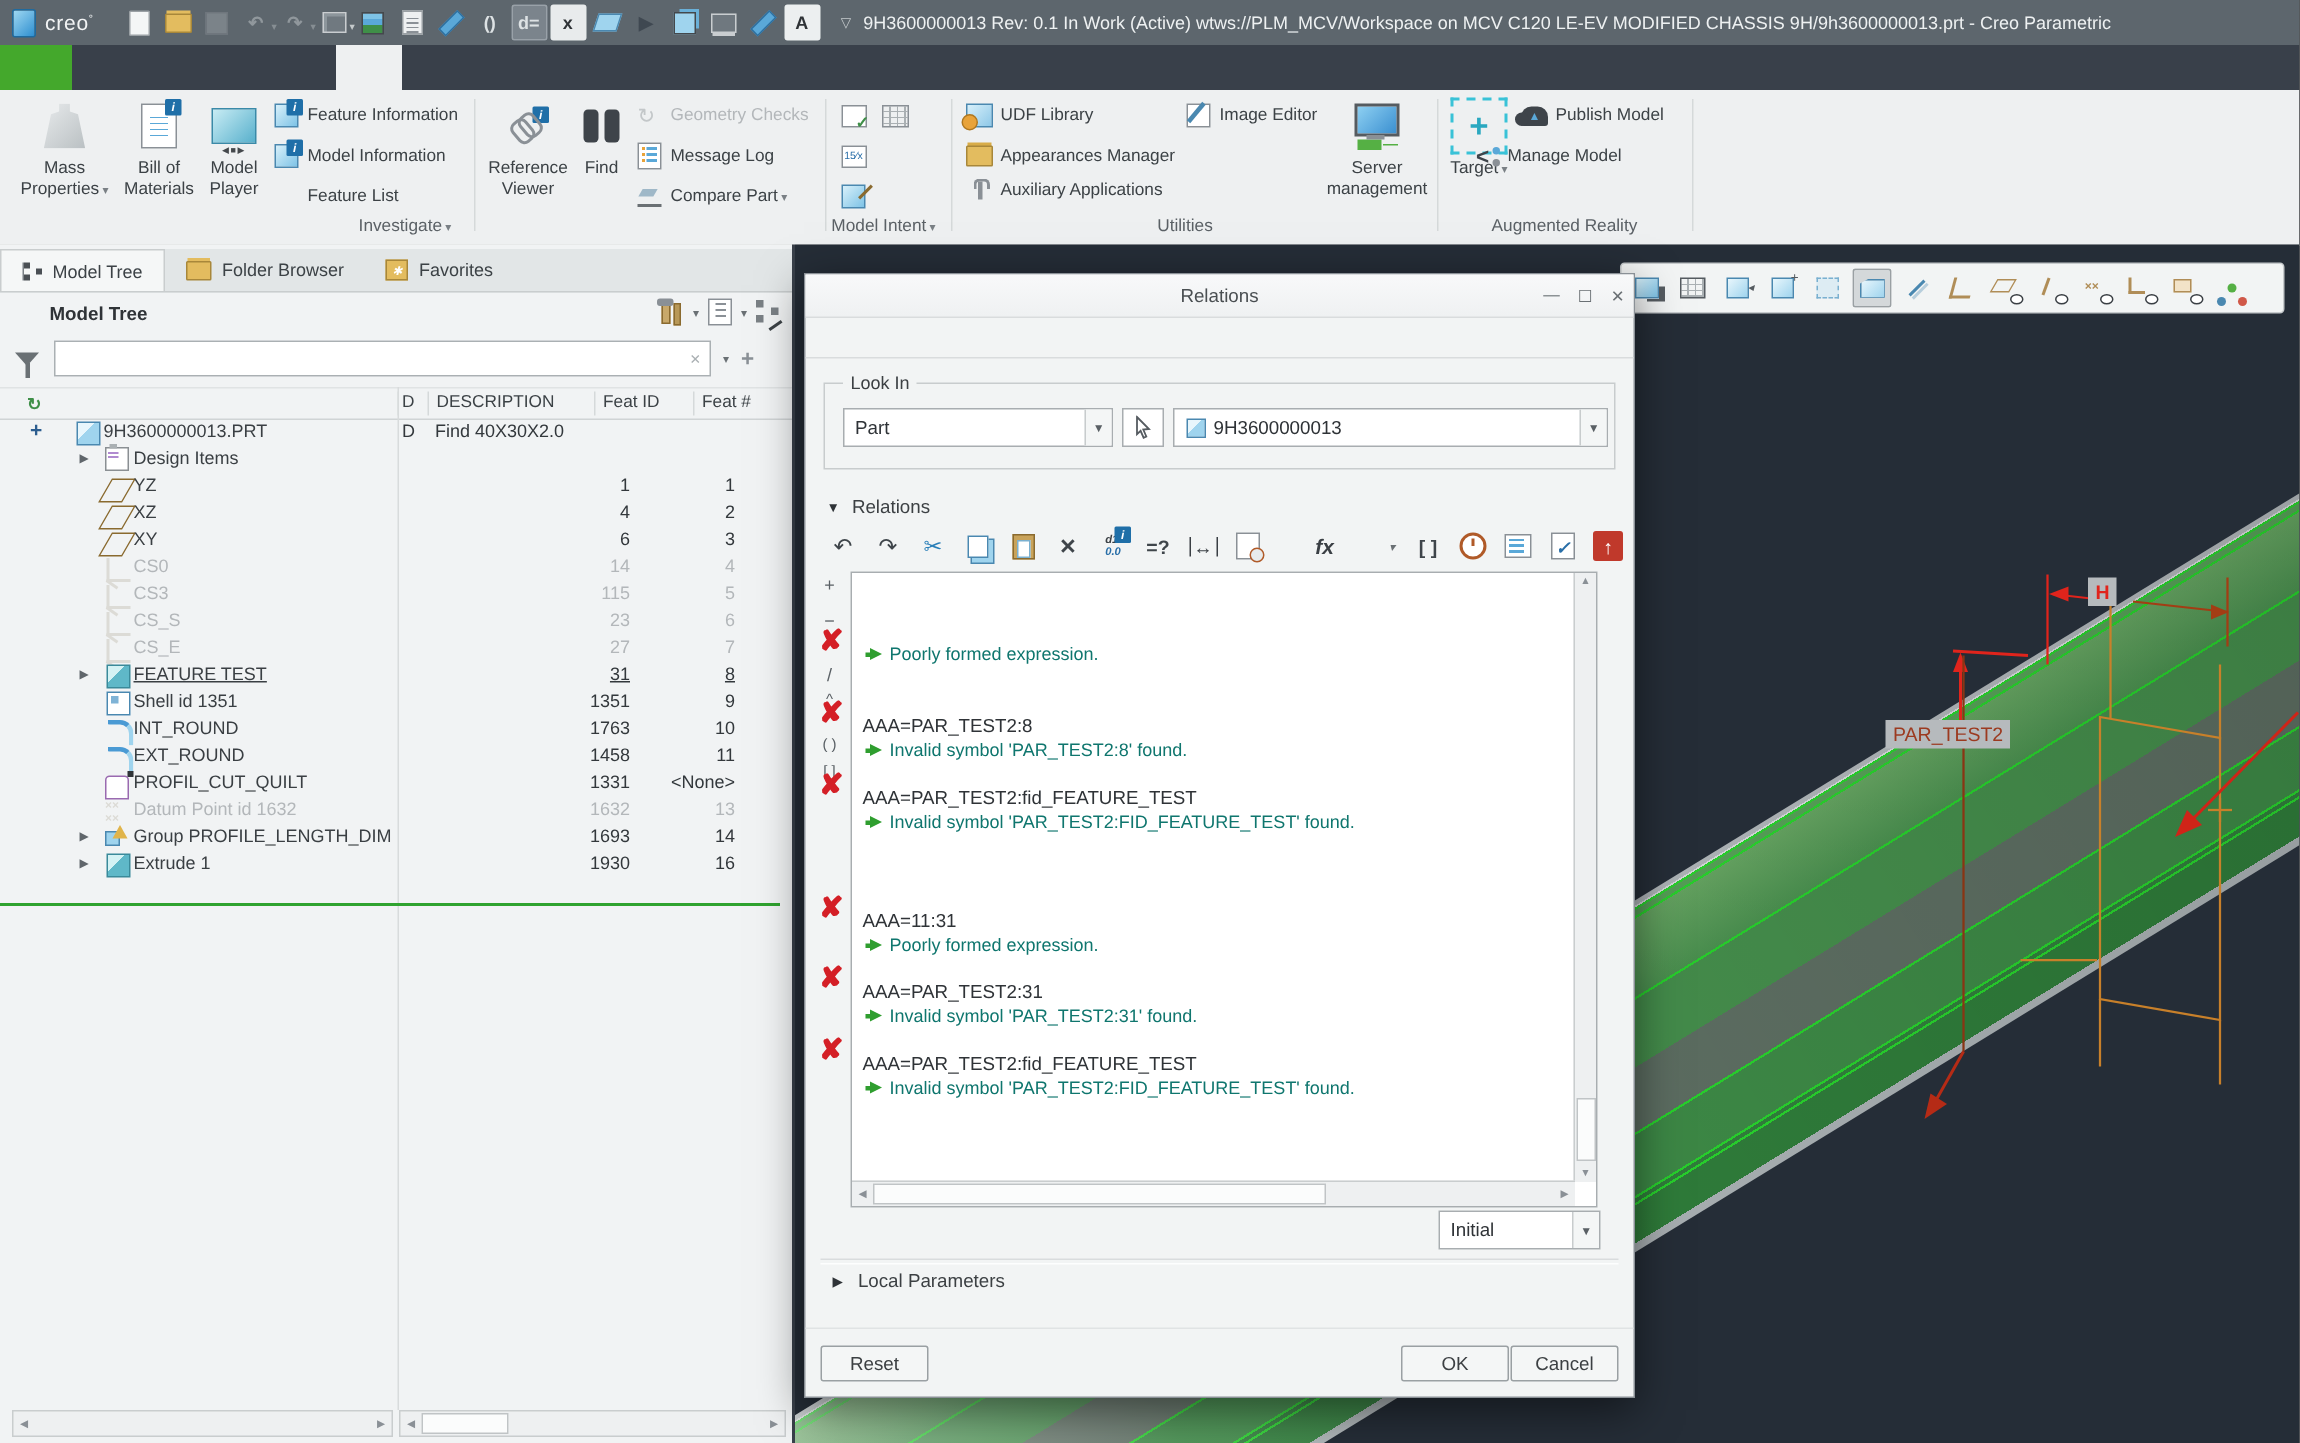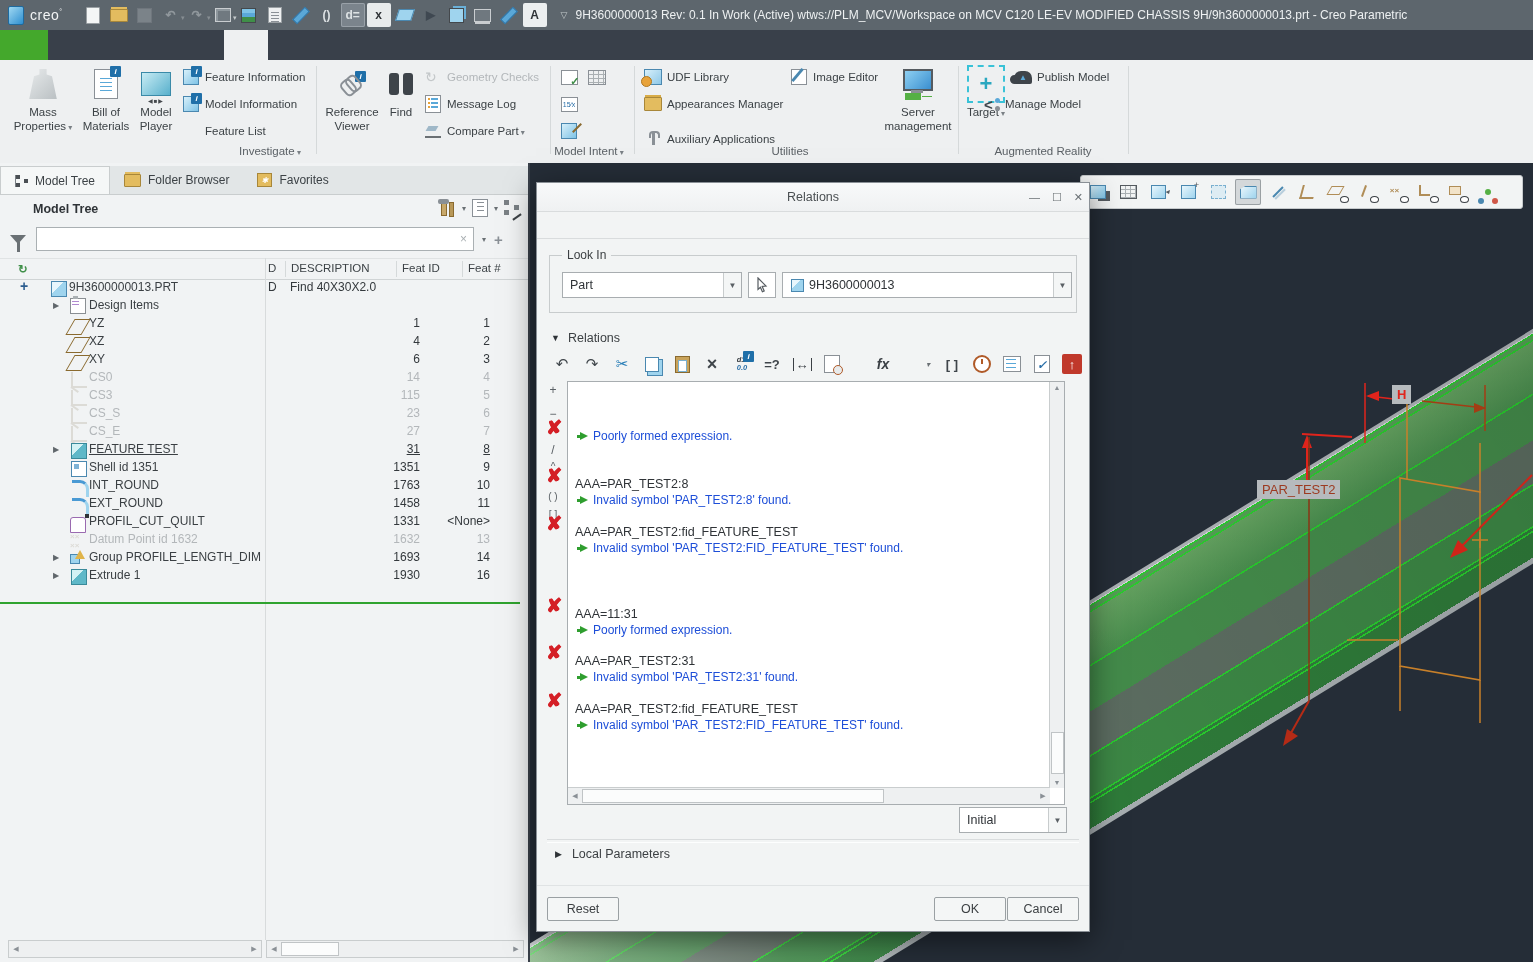--- a/index.html
+++ b/index.html
@@ -284,21 +284,21 @@
   .gop:nth-of-type(1){top:2px;} .gop:nth-of-type(2){top:26px;} .gop:nth-of-type(3){top:62px;}
   .gop:nth-of-type(4){top:80px;font-size:10px;} .gop:nth-of-type(5){top:110px;font-size:10px;} .gop:nth-of-type(6){top:128px;font-size:10px;}
   .gx{position:absolute;left:1px;width:24px;text-align:center;color:#d41f26;font-size:19px;font-weight:bold;line-height:18px;text-shadow:.5px 0 0 #d41f26;}
   .gx:nth-of-type(7){top:38px;} .gx:nth-of-type(8){top:86px;} .gx:nth-of-type(9){top:134px;}
   .gx:nth-of-type(10){top:216px;} .gx:nth-of-type(11){top:263px;} .gx:nth-of-type(12){top:311px;}
   .ebody{position:absolute;left:1px;top:0;right:15px;bottom:16px;overflow:hidden;}
   .eblock{position:absolute;left:6px;right:0;}
   .eblock:nth-of-type(1){top:46px;} .eblock:nth-of-type(2){top:94px;} .eblock:nth-of-type(3){top:142px;}
   .eblock:nth-of-type(4){top:224px;} .eblock:nth-of-type(5){top:271px;} .eblock:nth-of-type(6){top:319px;}
   .eexpr{font-size:12.5px;color:#2f3337;line-height:16px;}
-  .emsg{display:flex;align-items:center;gap:5px;margin-left:5px;font-size:12px;color:#1d4ed8;line-height:16px;}
+  .emsg{display:flex;align-items:center;gap:5px;margin-left:5px;font-size:12px;color:#0f766e;line-height:16px;}
   .garrow{display:inline-block;width:0;height:0;border-left:8px solid #2f9e2f;border-top:4.5px solid transparent;border-bottom:4.5px solid transparent;
           box-shadow:none;position:relative;}
   .garrow::before{content:"";position:absolute;left:-11px;top:-1.5px;width:3px;height:3px;background:#2f9e2f;}
   .vscroll{position:absolute;right:0;top:0;width:14px;bottom:16px;background:#eef0f1;border-left:1px solid #c9cdce;}
   .vscroll .arr{position:absolute;left:0;width:100%;text-align:center;color:#8a9096;font-size:7px;}
   .vscroll .arr.up{top:2px;} .vscroll .arr.dn{bottom:2px;}
   .vscroll .thumb{position:absolute;left:1px;width:11px;height:40px;bottom:14px;background:#fbfcfc;border:1px solid #c0c4c6;}
   .hscroll{position:absolute;left:0;bottom:0;right:14px;height:16px;background:#eef0f1;border-top:1px solid #c9cdce;display:flex;align-items:center;}
   .hscroll .arr{width:14px;text-align:center;color:#8a9096;font-size:7px;}
   .hscroll .thumb{width:300px;height:12px;background:#fbfcfc;border:1px solid #c0c4c6;}
@@ -522,21 +522,21 @@
           <span class="ic-udf"></span>
         </span>
       <span class="rl">UDF Library</span>
       </div>
     <div class="ritem" style="left:644px;top:33px">
       <span class="ri">
           <span class="ic-appear"></span>
         </span>
       <span class="rl">Appearances Manager</span>
       </div>
-    <div class="ritem" style="left:644px;top:68px">
+    <div class="ritem" style="left:644px;top:56px">
       <span class="ri">
           <span class="ic-aux"></span>
         </span>
       <span class="rl">Auxiliary Applications</span>
       </div>
     <div class="ritem" style="left:790px;top:6px">
       <span class="ri">
           <span class="ic-imgedit"></span>
         </span>
       <span class="rl">Image Editor</span>

